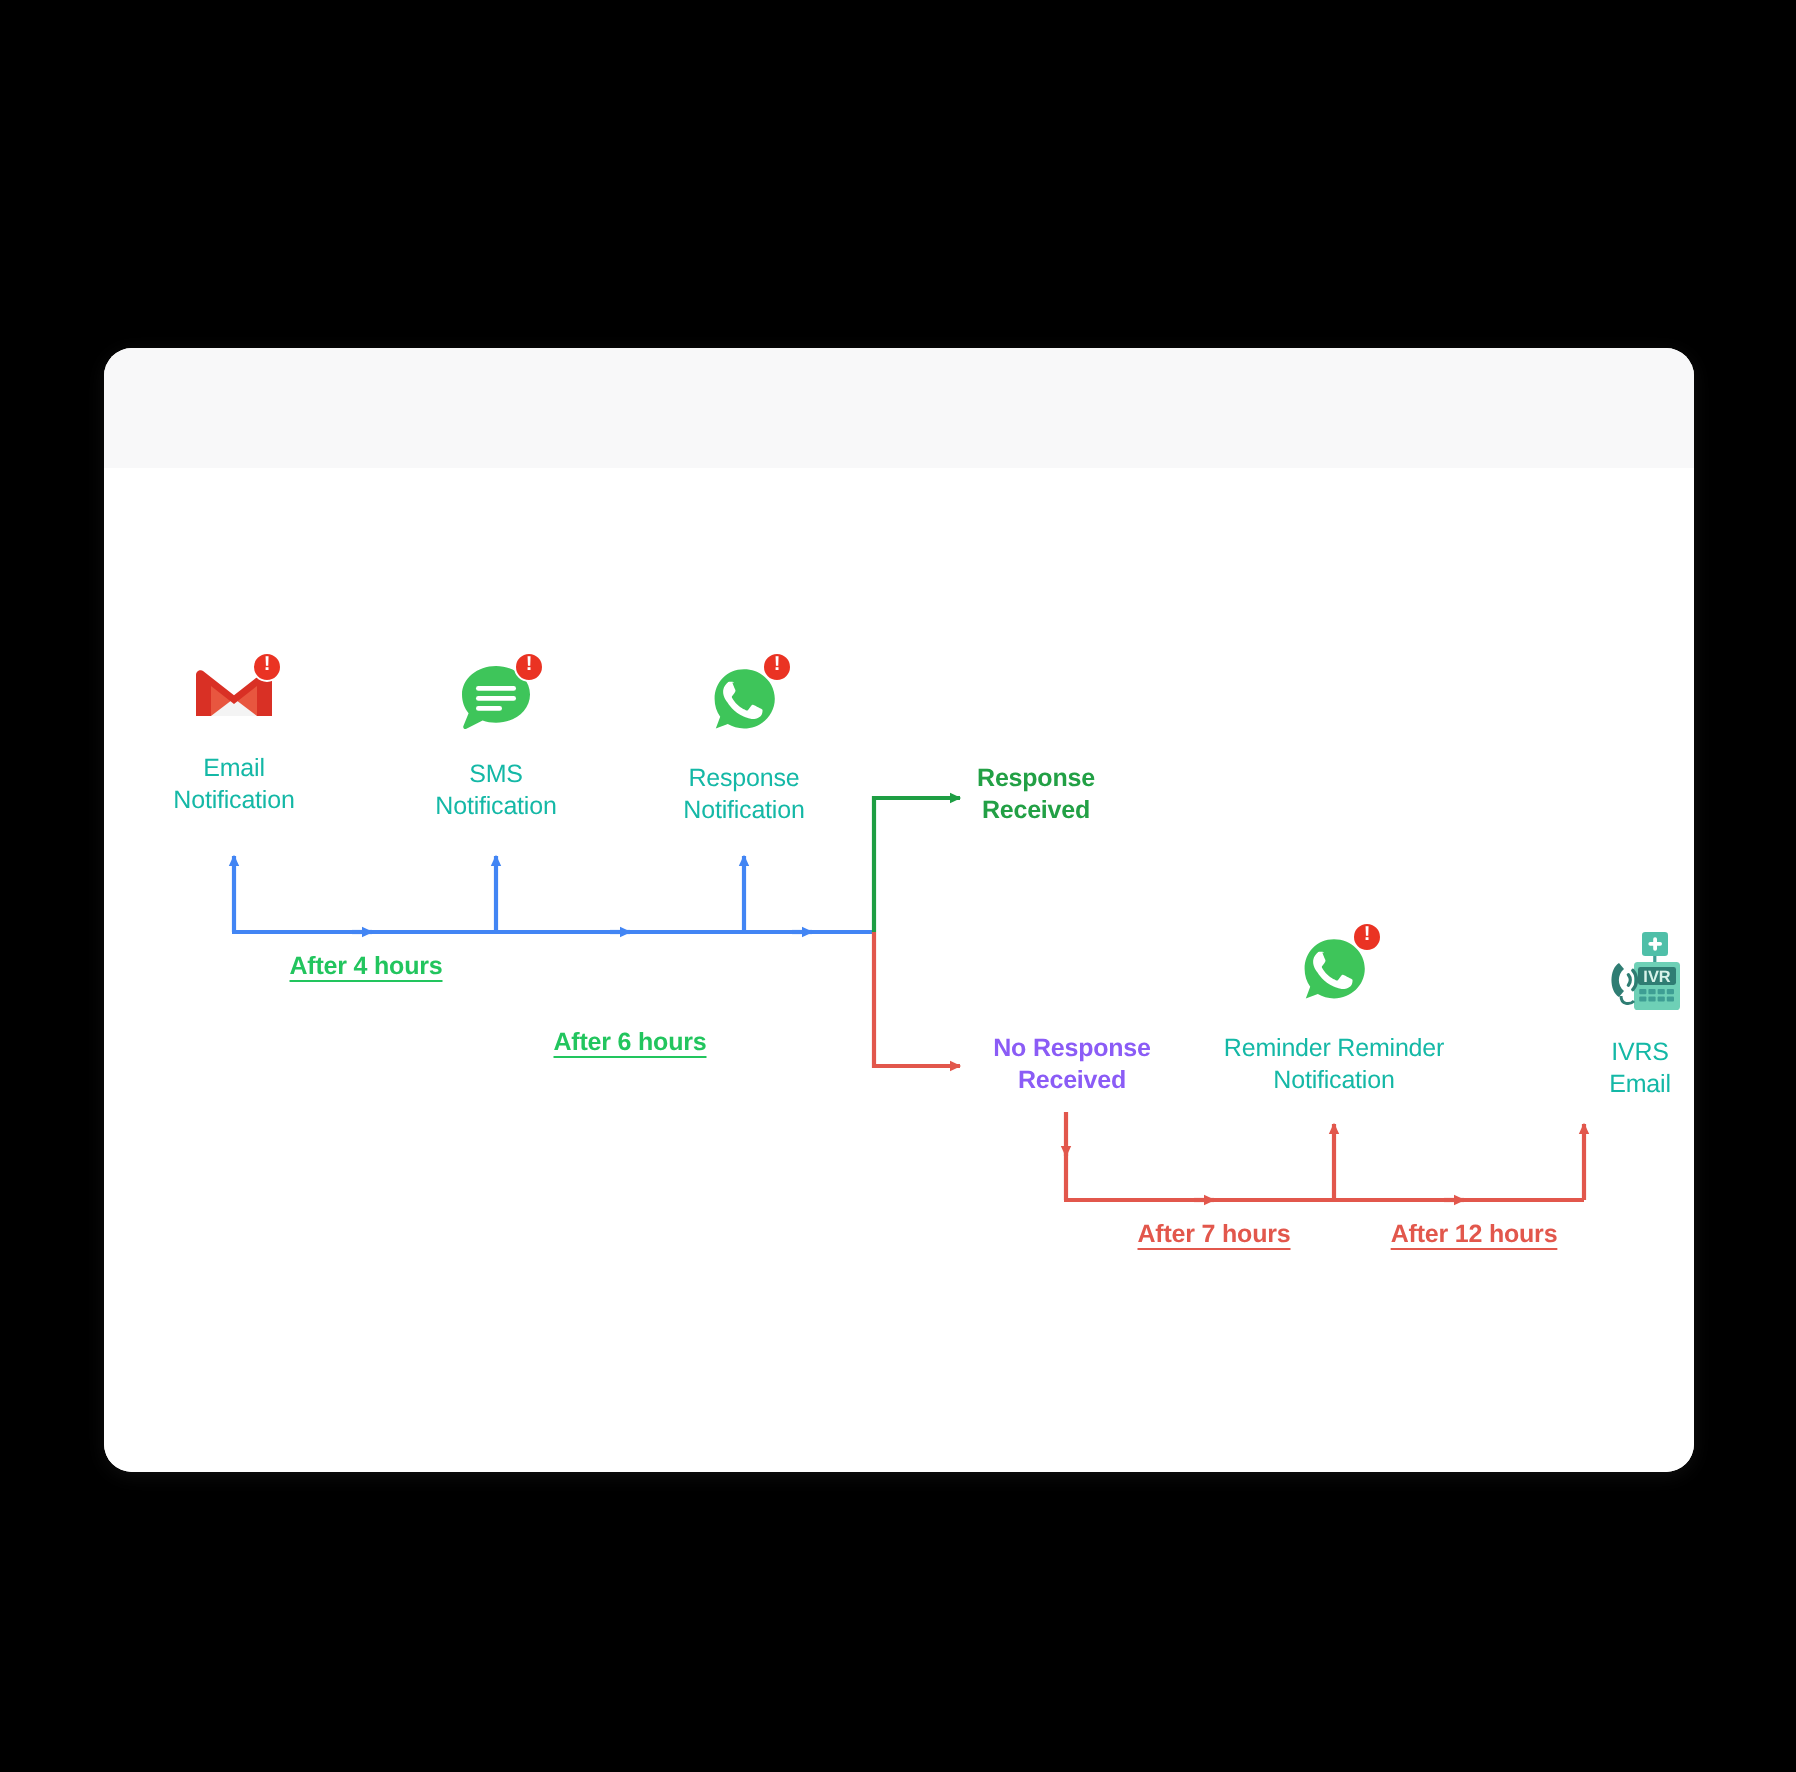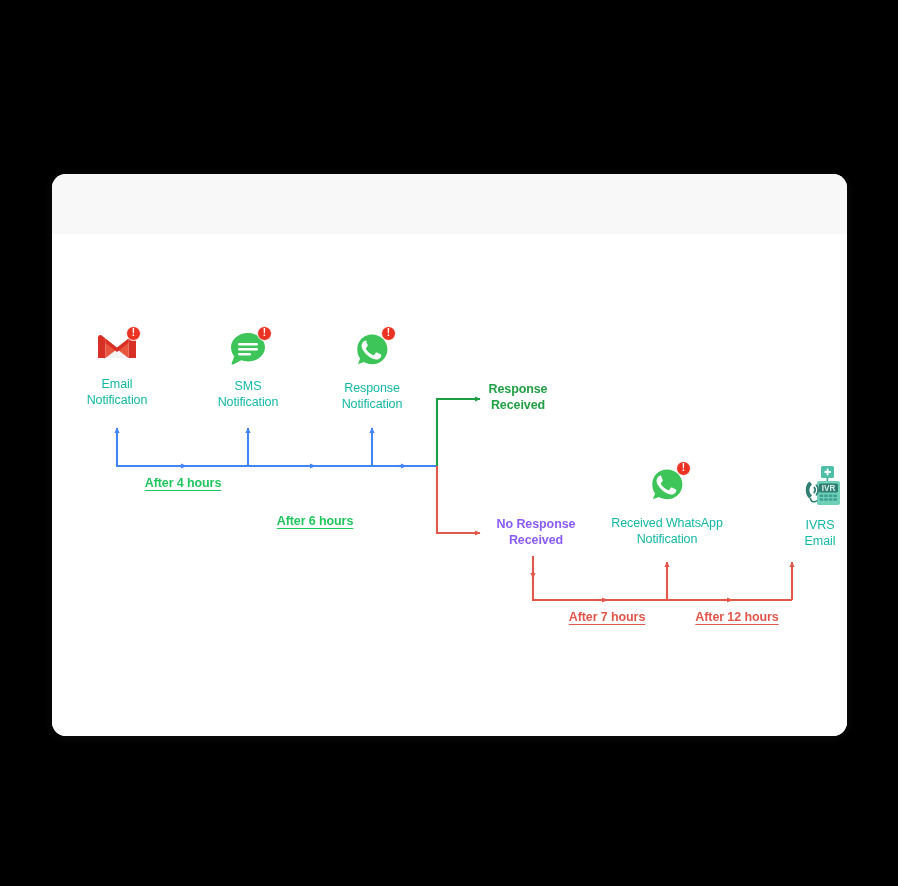--- a/index.html
+++ b/index.html
@@ -229,21 +229,21 @@
 
   <div class="node" style="left:592px; top:465px;">
     <div class="icon-wrap">
       <svg width="40" height="40" viewBox="0 0 40 40" xmlns="http://www.w3.org/2000/svg">
         <path d="M20,2 C30,2 38,9.7 38,19.4 C38,29.1 30,36.8 20,36.8 C16.8,36.8 13.8,36 11.2,34.6 L3.8,37.3 C2.8,37.7 1.8,36.7 2.2,35.7 L4.9,28.6 C3.1,26 2,22.8 2,19.4 C2,9.7 10,2 20,2 Z" fill="#ffffff"></path>
         <path d="M20,4.6 C28.6,4.6 35.4,11.2 35.4,19.4 C35.4,27.6 28.6,34.2 20,34.2 C17,34.2 14.2,33.4 11.9,32 L5.9,34.2 L8.1,28.4 C6.3,26 5.3,22.8 5.3,19.4 C5.3,11.2 11.4,4.6 20,4.6 Z" fill="#3ec55a"></path>
         <path d="M14.6,11.8 C14.2,11 13.8,11 13.4,11 L12.3,11 C11.9,11 11.2,11.2 10.7,11.9 C10.1,12.6 8.8,13.9 8.8,16.4 C8.8,19 10.7,21.4 11,21.8 C11.2,22.1 14.4,27.3 19.6,29.3 C23.9,31 24.8,30.6 25.8,30.5 C26.7,30.4 28.8,29.3 29.2,28.1 C29.6,26.9 29.6,25.9 29.5,25.7 C29.4,25.5 29,25.4 28.5,25.1 C27.9,24.8 25.3,23.5 24.8,23.3 C24.3,23.1 24,23.1 23.6,23.7 C23.2,24.4 22.2,25.5 21.9,25.9 C21.6,26.2 21.3,26.3 20.8,26 C20.2,25.7 18.5,25.1 16.5,23.3 C14.9,21.9 13.8,20.1 13.5,19.5 C13.2,18.9 13.5,18.6 13.8,18.3 C14,18 14.4,17.6 14.6,17.2 C14.9,16.9 15,16.6 15.2,16.2 C15.4,15.8 15.3,15.5 15.2,15.2 C15,14.9 14,12.4 13.6,11.4" fill="#ffffff" transform="translate(1.2,0.4) scale(0.95)"></path>
       </svg>
       <span class="badge">!</span>
     </div>
-    <div class="node-label">Received WhatsApp
+    <div class="node-label">Reminder Reminder
 Notification</div>
   </div>
 
   <div class="node" style="left:745px; top:465px;">
     <div class="icon-wrap">
       <svg width="42" height="42" viewBox="0 0 42 42" xmlns="http://www.w3.org/2000/svg">
 
         <rect x="21" y="1" width="13" height="12" rx="1.6" fill="#4fbfa8"></rect>
         <rect x="26.6" y="3.6" width="1.9" height="6.8" rx="0.9" fill="#ffffff"></rect>
         <rect x="24.2" y="6" width="6.8" height="1.9" rx="0.9" fill="#ffffff"></rect>

